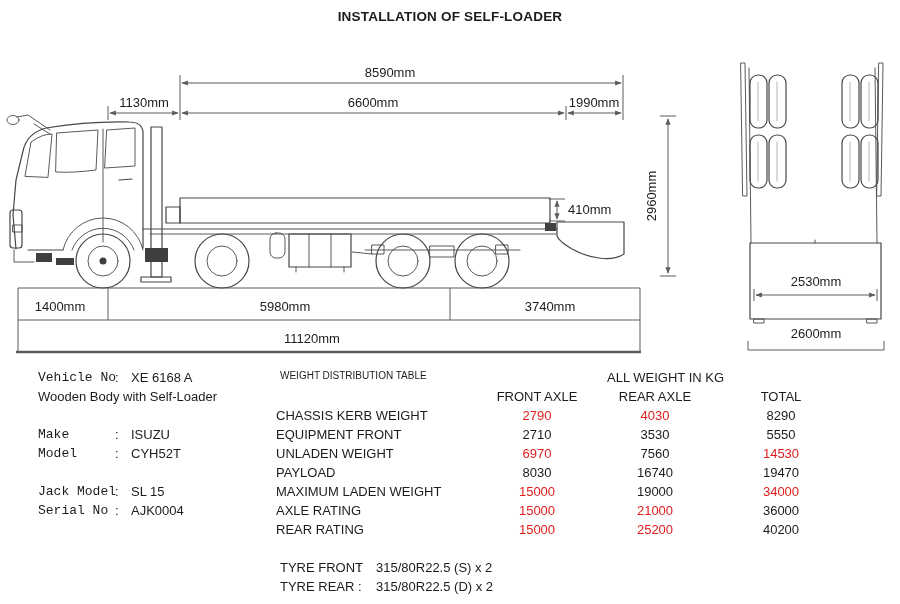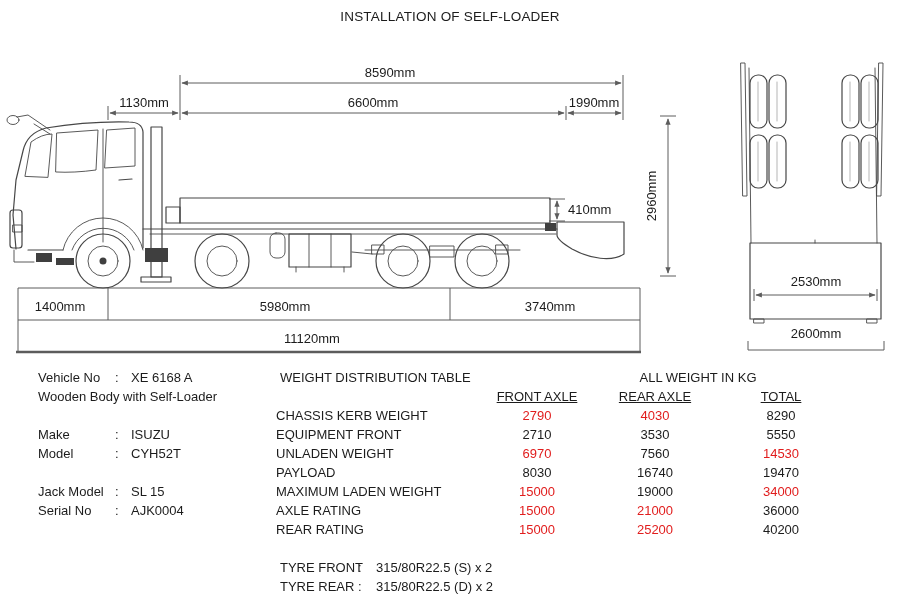--- a/index.html
+++ b/index.html
@@ -1,39 +1,39 @@
 <!DOCTYPE html>
 <html><head>
 <meta charset="utf-8">
 <style>
   html,body{margin:0;padding:0;}
   body{
     width:900px;height:604px;position:relative;background:#ffffff;
     font-family:"Liberation Sans","DejaVu Sans",sans-serif;color:#1c1c1c;overflow:hidden;
   }
   .title{position:absolute;top:9px;left:0;width:900px;text-align:center;
-    font-weight:400;font-size:13.5px;letter-spacing:.2px;}
+    font-weight:700;font-size:13.5px;letter-spacing:.2px;}
   svg{position:absolute;top:0;left:0;}
   svg text{font-family:"Liberation Sans","DejaVu Sans",sans-serif;font-size:13px;fill:#1c1c1c;}
   .dim{stroke:#5c5c5c;stroke-width:1;fill:none;}
   .thick{stroke-width:2.4;}
   .draw{stroke:#474747;stroke-width:1.2;fill:none;stroke-linejoin:round;stroke-linecap:round;}
   .fine{stroke-width:.9;}
   .blob{fill:#3f3f3f;stroke:none;}
-  .spec{position:absolute;font-size:13px;white-space:nowrap;}
+  .spec{position:absolute;font-size:10px;white-space:nowrap;}
   .info-row{position:absolute;left:38px;display:flex;font-size:13px;white-space:nowrap;}
-  .ilabel{width:77px;}
+  .ilabel{width:77px;font-family:Liberation Mono, monospace;}
   .icolon{width:16px;}
   .trow{position:absolute;left:0;width:900px;font-size:13px;}
   .tlabel{position:absolute;left:276px;white-space:nowrap;}
   .tc{position:absolute;width:96px;text-align:center;}
   .c1{left:489px}.c2{left:607px}.c3{left:733px}
   .red{color:#e11d1d;}
-  .uline{text-decoration:underline;}
-  .unit-note{position:absolute;left:623px;width:150px;text-align:center;font-size:13px;}
+  .uline{}
+  .unit-note{position:absolute;left:607px;width:150px;text-align:left;font-size:13px;}
   .tyre-row{position:absolute;left:280px;display:flex;font-size:13px;white-space:nowrap;}
   .tylabel{width:78px;}
   .tycolon{width:18px;}
 </style>
 </head>
 <body>
 
 <div class="title">INSTALLATION OF SELF-LOADER</div>
 
 <svg width="900" height="362" viewBox="0 0 900 362">

